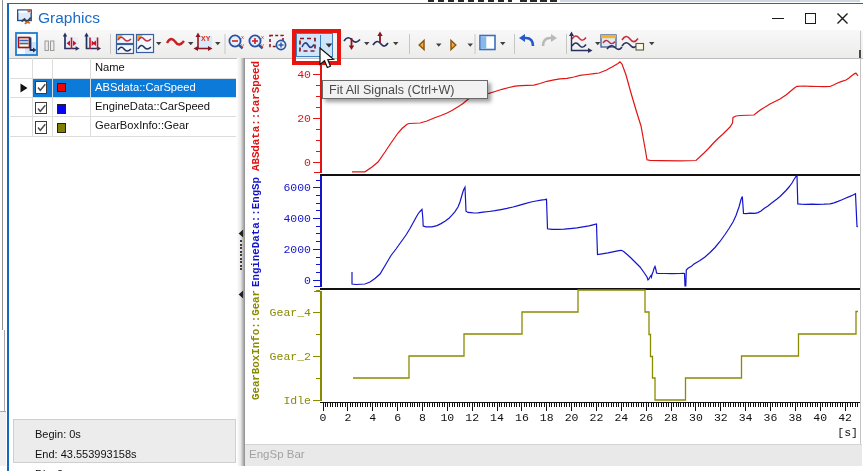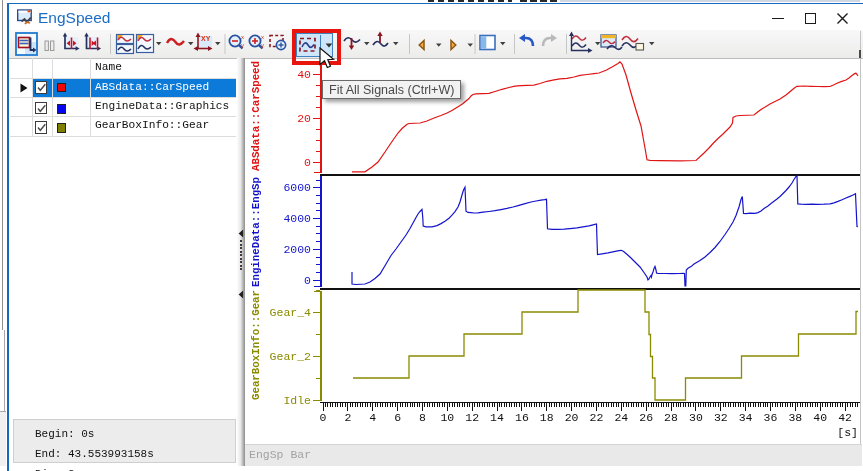--- a/index.html
+++ b/index.html
@@ -1,16 +1,16 @@
 <!DOCTYPE html>
 <html><head><meta charset="utf-8"><style>
 html,body{margin:0;padding:0;width:863px;height:471px;overflow:hidden;
 background:#fff;font-family:"Liberation Sans",sans-serif;}
 .abs{position:absolute;}
-.mono{font-family:Liberation Mono, monospace;}
+.mono{font-family:Liberation Sans, sans-serif;}
 </style></head>
 <body>
 
 <div class="abs" style="left:428px;top:0;width:84px;height:2px;background:repeating-linear-gradient(90deg,#2a2a2a 0 6px,rgba(0,0,0,0) 6px 10px)"></div>
 <div class="abs" style="left:520px;top:0;width:37px;height:2px;background:repeating-linear-gradient(90deg,#2a2a2a 0 7px,rgba(0,0,0,0) 7px 10px)"></div>
 <div class="abs" style="left:560px;top:0;width:300px;height:2px;background:#cfd8e2"></div>
 <div class="abs" style="left:7px;top:2.5px;width:856px;height:1.6px;background:#1769bd"></div>
 
 <div class="abs" style="left:1.5px;top:0;width:1px;height:330px;background:#909090"></div>
 <div class="abs" style="left:4px;top:330px;width:1px;height:82px;background:#a8a8a8"></div>
@@ -18,21 +18,21 @@
 <div class="abs" style="left:0;top:412px;width:6px;height:54px;background:#f0f0f0"></div>
 <div class="abs" style="left:7px;top:3px;width:2px;height:468px;background:#1769bd"></div>
 
 <svg class="abs" style="left:17px;top:9px" width="18" height="18" viewBox="0 0 18 18">
 <rect x="0.7" y="1" width="13.5" height="10.5" fill="#dcebfa" stroke="#2a4d8f" stroke-width="1.4"></rect>
 <rect x="1.4" y="1.7" width="12.1" height="2" fill="#fff"></rect>
 <rect x="10.5" y="1.3" width="3" height="2" fill="#e04a10"></rect>
 <path d="M4.5 12.5 L7.5 10 L10 13 L13.8 8.5" stroke="#39404f" stroke-width="1.8" fill="none"></path>
 <path d="M8 15 Q10 11.5 12.8 14.4" stroke="#d2691e" stroke-width="1.7" fill="none"></path>
 </svg>
-<div class="abs" style="left:38px;top:9px;font-size:15.5px;color:#1b6cc4">EngSpeed</div>
+<div class="abs" style="left:38px;top:9px;font-size:15.5px;color:#1b6cc4">Graphics</div>
 <div class="abs" style="left:772px;top:17.5px;width:12px;height:1.6px;background:#1a1a1a"></div>
 <div class="abs" style="left:805px;top:13px;width:8.5px;height:8.5px;border:1.4px solid #1a1a1a"></div>
 <svg class="abs" style="left:837px;top:13px" width="11" height="11" viewBox="0 0 11 11">
 <path d="M0.5 0.5 L10.5 10.5 M10.5 0.5 L0.5 10.5" stroke="#1a1a1a" stroke-width="1.4"></path>
   </svg>
 
 <div class="abs" style="left:9px;top:30px;width:854px;height:27.5px;background:linear-gradient(#f8f8f8,#ececeb)"></div>
 <div class="abs" style="left:9px;top:57.5px;width:854px;height:1px;background:#bdbdbd"></div>
 <svg width="854" height="28" viewBox="0 0 854 28" style="position:absolute;left:9px;top:30px">
 <rect x="7" y="3" width="21" height="22" fill="#f4fafe" stroke="#1f7ad1" stroke-width="1.8"></rect>
@@ -132,21 +132,21 @@
 <path d="M598 19 Q602 13.5 606 17.5 T613 17" stroke="#27315f" stroke-width="1.6" fill="none"></path>
 <path d="M613 10 Q617 3.5 621 9 T629 8.5" stroke="#c03040" stroke-width="1.6" fill="none"></path>
 <path d="M613 16 Q617 10 621 15 T629 14.5" stroke="#27315f" stroke-width="1.6" fill="none"></path>
 <rect x="627" y="13.5" width="7.5" height="6.5" fill="#fff8e0" stroke="#555" stroke-width="1.1"></rect>
 <polygon points="640,12 645.5,12 642.75,15.2" fill="#404040"></polygon>
 </svg>
 
 <div class="abs" style="left:31.5px;top:78px;width:204.5px;height:18.5px;background:#0c7ad8"></div>
 <div class="abs mono" style="left:95px;top:60.5px;font-size:11.2px;color:#111">Name</div>
 <div class="abs mono" style="left:95px;top:80.5px;font-size:11.2px;color:#fff">ABSdata::CarSpeed</div>
-<div class="abs mono" style="left:95px;top:99.5px;font-size:11.2px;color:#111">EngineData::Graphics</div>
+<div class="abs mono" style="left:95px;top:99.5px;font-size:11.2px;color:#111">EngineData::CarSpeed</div>
 <div class="abs mono" style="left:95px;top:119px;font-size:11.2px;color:#111">GearBoxInfo::Gear</div>
 
 <div class="abs" style="left:10px;top:77.5px;width:226px;height:1px;background:#dcdcdc"></div>
 <div class="abs" style="left:10px;top:96.5px;width:226px;height:1px;background:#dcdcdc"></div>
 <div class="abs" style="left:10px;top:116px;width:226px;height:1px;background:#dcdcdc"></div>
 <div class="abs" style="left:10px;top:135.5px;width:226px;height:1px;background:#dcdcdc"></div>
 <div class="abs" style="left:31.5px;top:58px;width:1px;height:78px;background:#dcdcdc"></div>
 <div class="abs" style="left:52px;top:58px;width:1px;height:78px;background:#dcdcdc"></div>
 <div class="abs" style="left:89.5px;top:58px;width:1px;height:78px;background:#dcdcdc"></div>
 
@@ -487,21 +487,21 @@
 <polyline points="107.0,214.0 107.0,226.0 111.0,226.5 120.0,226.0 125.0,224.0 130.0,220.5 135.0,216.0 141.0,206.0 146.0,197.5 151.0,191.0 156.0,184.0 161.0,177.0 165.0,170.5 168.0,165.0 171.0,159.5 173.0,156.0 175.0,153.5 177.0,151.3 177.8,160.0 178.2,168.0 181.0,168.9 187.0,168.9 192.0,167.6 196.0,165.6 200.0,163.2 204.0,160.2 207.0,157.2 210.0,153.6 213.0,149.0 215.0,144.0 217.0,137.0 218.5,132.0 220.0,129.2 220.5,141.0 221.0,153.2 223.0,154.4 226.0,154.6 229.0,155.0 233.0,154.8 238.0,154.2 244.0,153.5 250.0,152.7 256.0,151.6 262.0,150.4 268.0,149.0 274.0,147.3 280.0,145.6 286.0,144.0 291.0,143.0 296.0,142.2 299.5,141.7 301.5,141.3 302.0,156.0 302.5,170.8 307.0,171.3 313.0,171.4 319.0,171.2 325.0,170.6 332.0,169.8 338.0,168.8 344.0,167.8 349.0,166.6 351.5,166.0 352.0,182.0 352.5,196.5 357.0,195.8 363.0,194.8 369.0,193.6 374.0,192.7 376.5,192.3 379.0,193.8 383.0,197.3 386.0,200.0 390.0,204.0 395.0,209.0 399.0,214.5 402.0,219.0 403.0,222.0 404.0,221.0 405.0,219.0 406.0,217.5 406.5,219.0 407.0,216.5 408.0,214.0 409.0,210.5 410.0,208.5 411.0,212.0 411.5,215.0 413.0,215.4 420.0,215.5 427.0,215.6 435.0,215.5 438.0,215.4 439.5,215.5 440.0,228.0 440.8,228.0 441.3,212.0 443.0,210.3 446.0,208.6 449.0,206.0 455.0,202.5 460.0,199.0 465.0,194.5 470.0,189.5 475.0,183.5 480.0,176.5 484.0,170.5 488.0,164.0 491.0,157.5 494.0,149.0 496.0,141.5 497.3,138.5 498.0,148.0 498.5,155.5 501.0,155.6 505.0,155.2 510.0,155.4 513.0,154.6 516.0,153.0 519.0,150.5 523.0,148.0 526.0,145.5 529.0,143.3 532.0,141.0 535.0,138.5 538.0,135.5 541.0,132.5 544.0,129.0 547.0,125.0 549.0,121.5 551.0,118.5 552.0,117.9 552.4,132.0 552.8,146.0 556.0,146.2 561.0,146.4 567.0,146.1 573.0,146.4 579.0,146.2 585.0,145.8 589.0,144.8 593.0,143.4 597.0,141.8 601.0,140.0 605.0,138.4 608.0,137.0 610.5,135.7 611.0,147.0 611.5,158.0 612.0,168.5 613.0,168.8" fill="none" stroke="#1414cd" stroke-width="1.2"></polyline>
 <polyline points="108.0,320.0 164.0,320.0 164.0,298.0 219.0,298.0 219.0,276.0 277.0,276.0 277.0,254.0 333.0,254.0 333.0,232.0 400.0,232.0 400.0,254.0 404.0,254.0 404.0,276.5 405.5,276.5 405.5,298.5 407.5,298.5 407.5,320.0 410.0,320.0 410.0,342.0 440.5,342.0 440.5,320.0 496.5,320.0 496.5,298.0 553.5,298.0 553.5,276.0 611.0,276.0 611.0,253.5 613.0,253.5" fill="none" stroke="#8b8b00" stroke-width="1.3"></polyline>
 </svg>
 
 <div class="abs" style="left:859.5px;top:31px;width:1.5px;height:435px;background:#c4c4c4"></div>
 <div class="abs" style="left:859px;top:50px;width:2px;height:8px;background:#4a4a4a"></div>
 
 <div class="abs" style="left:245px;top:443.5px;width:617px;height:22.5px;background:#e9e9e9;border-top:1px solid #d4d4d4;box-sizing:border-box"></div>
 <div class="abs mono" style="left:249px;top:448px;font-size:11.5px;color:#a2a2a2">EngSp Bar</div>
 
-<div class="abs" style="left:322px;top:79.5px;width:139px;height:19px;background:#f2f2f2;border:1px solid #6a6a6a;box-shadow:3px 3px 4px rgba(0,0,0,0.38);font-size:12.5px;color:#4a4a4a;line-height:18px;padding-left:6px;box-sizing:border-box">Fit All Signals (Ctrl+W)</div>
+<div class="abs" style="left:322px;top:79.5px;width:166px;height:19px;background:#f2f2f2;border:1px solid #6a6a6a;box-shadow:3px 3px 4px rgba(0,0,0,0.38);font-size:12.5px;color:#4a4a4a;line-height:18px;padding-left:6px;box-sizing:border-box">Fit All Signals (Ctrl+W)</div>
 
 <div class="abs" style="left:296px;top:33px;width:37px;height:24px;background:#cfe6fa;border:1.4px solid #3f80c0;box-sizing:border-box"></div>
 <div class="abs" style="left:319.5px;top:34.5px;width:1.4px;height:21px;background:#3f80c0"></div>
 <svg class="abs" style="left:299px;top:37px" width="18" height="16" viewBox="0 0 18 16">
 <rect x="1" y="1.5" width="15" height="12.5" fill="none" stroke="#8c1622" stroke-width="1.7" stroke-dasharray="4,3"></rect>
 <path d="M3 10 Q6 3 9 8 T15 7.5" stroke="#2b3f8f" stroke-width="1.6" fill="none"></path>
   </svg>
 <svg class="abs" style="left:325px;top:43px" width="8" height="5" viewBox="0 0 8 5">
     <polygon points="0.6,0.5 7.4,0.5 4,4.5" fill="#333"></polygon>
   </svg>

